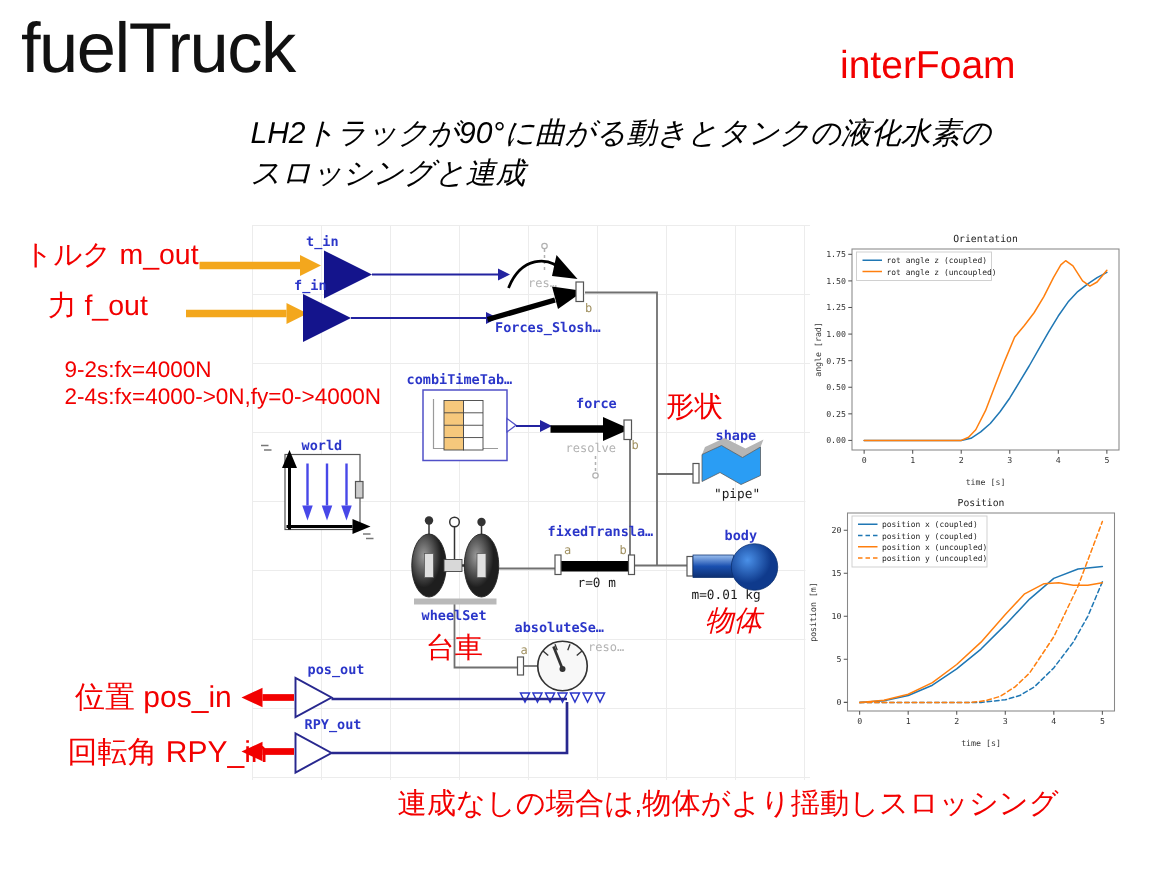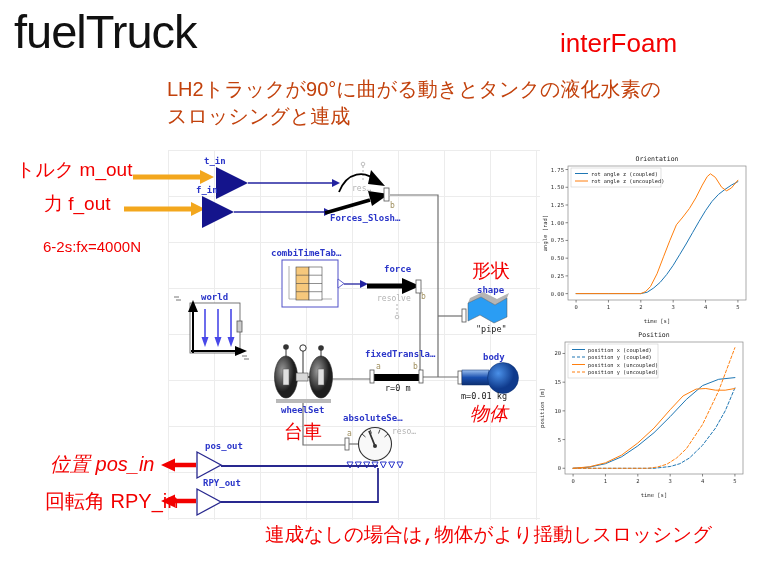--- a/index.html
+++ b/index.html
@@ -5,26 +5,26 @@
   html,body{margin:0;padding:0;background:#fff;}
   .page{position:relative;width:768px;height:585px;background:#fff;overflow:hidden;
         font-family:"Liberation Sans",sans-serif;}
   .abs{position:absolute;}
   .grid-layer{position:absolute;left:168px;top:150px;width:372px;height:370px;
     background-image:linear-gradient(#ececec 1px,transparent 1px),
                      linear-gradient(90deg,#ececec 1px,transparent 1px);
     background-size:46px 46px;}
   .page-title{left:14px;top:4px;font-size:47px;color:#111;letter-spacing:-1px;}
   .interfoam{left:560px;top:28px;font-size:26px;color:#f20000;text-align:right;}
-  .subtitle{left:167px;top:76px;font-size:20px;color:#c2410c;line-height:27px;}
+  .subtitle{left:167px;top:76px;font-size:20px;color:#000000;line-height:27px;font-style:italic;}
   .red{color:#f20000;}
   .ann{font-size:19px;white-space:nowrap;}
   .ann20{font-size:20px;white-space:nowrap;}
   .profile{left:43px;top:238px;font-size:15px;line-height:18px;white-space:nowrap;}
-  .question{left:265px;top:523px;font-size:19.5px;line-height:26px;white-space:nowrap;font-family:Liberation Mono, monospace;}
+  .question{left:265px;top:523px;font-size:19.5px;line-height:26px;white-space:nowrap;}
   svg text{font-family:"DejaVu Sans Mono",monospace;}
   .blk{font-size:9px;font-weight:bold;fill:#2b36c9;}
   .blkg{font-size:8px;fill:#b3b3b3;}
   .prm{font-size:8.5px;fill:#1a1a1a;}
   .prt{font-size:8px;fill:#a09060;}
   .chart{position:absolute;background:#fff;}
 </style>
 </head>
 <body>
 
@@ -32,28 +32,29 @@
   <div class="grid-layer"></div>
 
   <div class="abs page-title">fuelTruck</div>
   <div class="abs interfoam">interFoam</div>
   <div class="abs subtitle">
     <div>LH2トラックが90°に曲がる動きとタンクの液化水素の</div>
     <div>スロッシングと連成</div>
   </div>
 
   <div class="abs ann red" style="left:16px;top:157px;">トルク m_out</div>
-  <div class="abs ann red" style="left:44px;top:191px;">力 f_out</div>
+  <div class="abs ann red" style="left:32px;top:191px;">力 f_out</div>
   <div class="abs profile red">
-    <div>6-2s:fx=4000N</div>
+    <div>9-2s:fx=4000N</div>
+    <div>2-4s:fx=4000-&gt;0N,fy=0-&gt;4000N</div>
   </div>
-  <div class="abs ann red" style="left:472px;top:258px;">形状</div>
+  <div class="abs ann red" style="left:444px;top:258px;">形状</div>
   <div class="abs ann red" style="left:470px;top:401px;font-style:italic;">物体</div>
   <div class="abs ann red" style="left:284px;top:419px;">台車</div>
-  <div class="abs ann20 red" style="left:50px;top:451px;font-style:italic;">位置 pos_in</div>
+  <div class="abs ann20 red" style="left:50px;top:451px;">位置 pos_in</div>
   <div class="abs ann20 red" style="left:45px;top:488px;">回転角 RPY_in</div>
   <div class="abs question red">
     <div>連成なしの場合は,物体がより揺動しスロッシング</div>
   </div>
 
   <svg class="abs" style="left:0;top:0;" width="768" height="585">
     <defs>
       <radialGradient id="wheelGrad" cx="35%" cy="35%">
         <stop offset="0%" stop-color="#9a9a9a"></stop>
           <stop offset="100%" stop-color="#1e1e1e"></stop>

